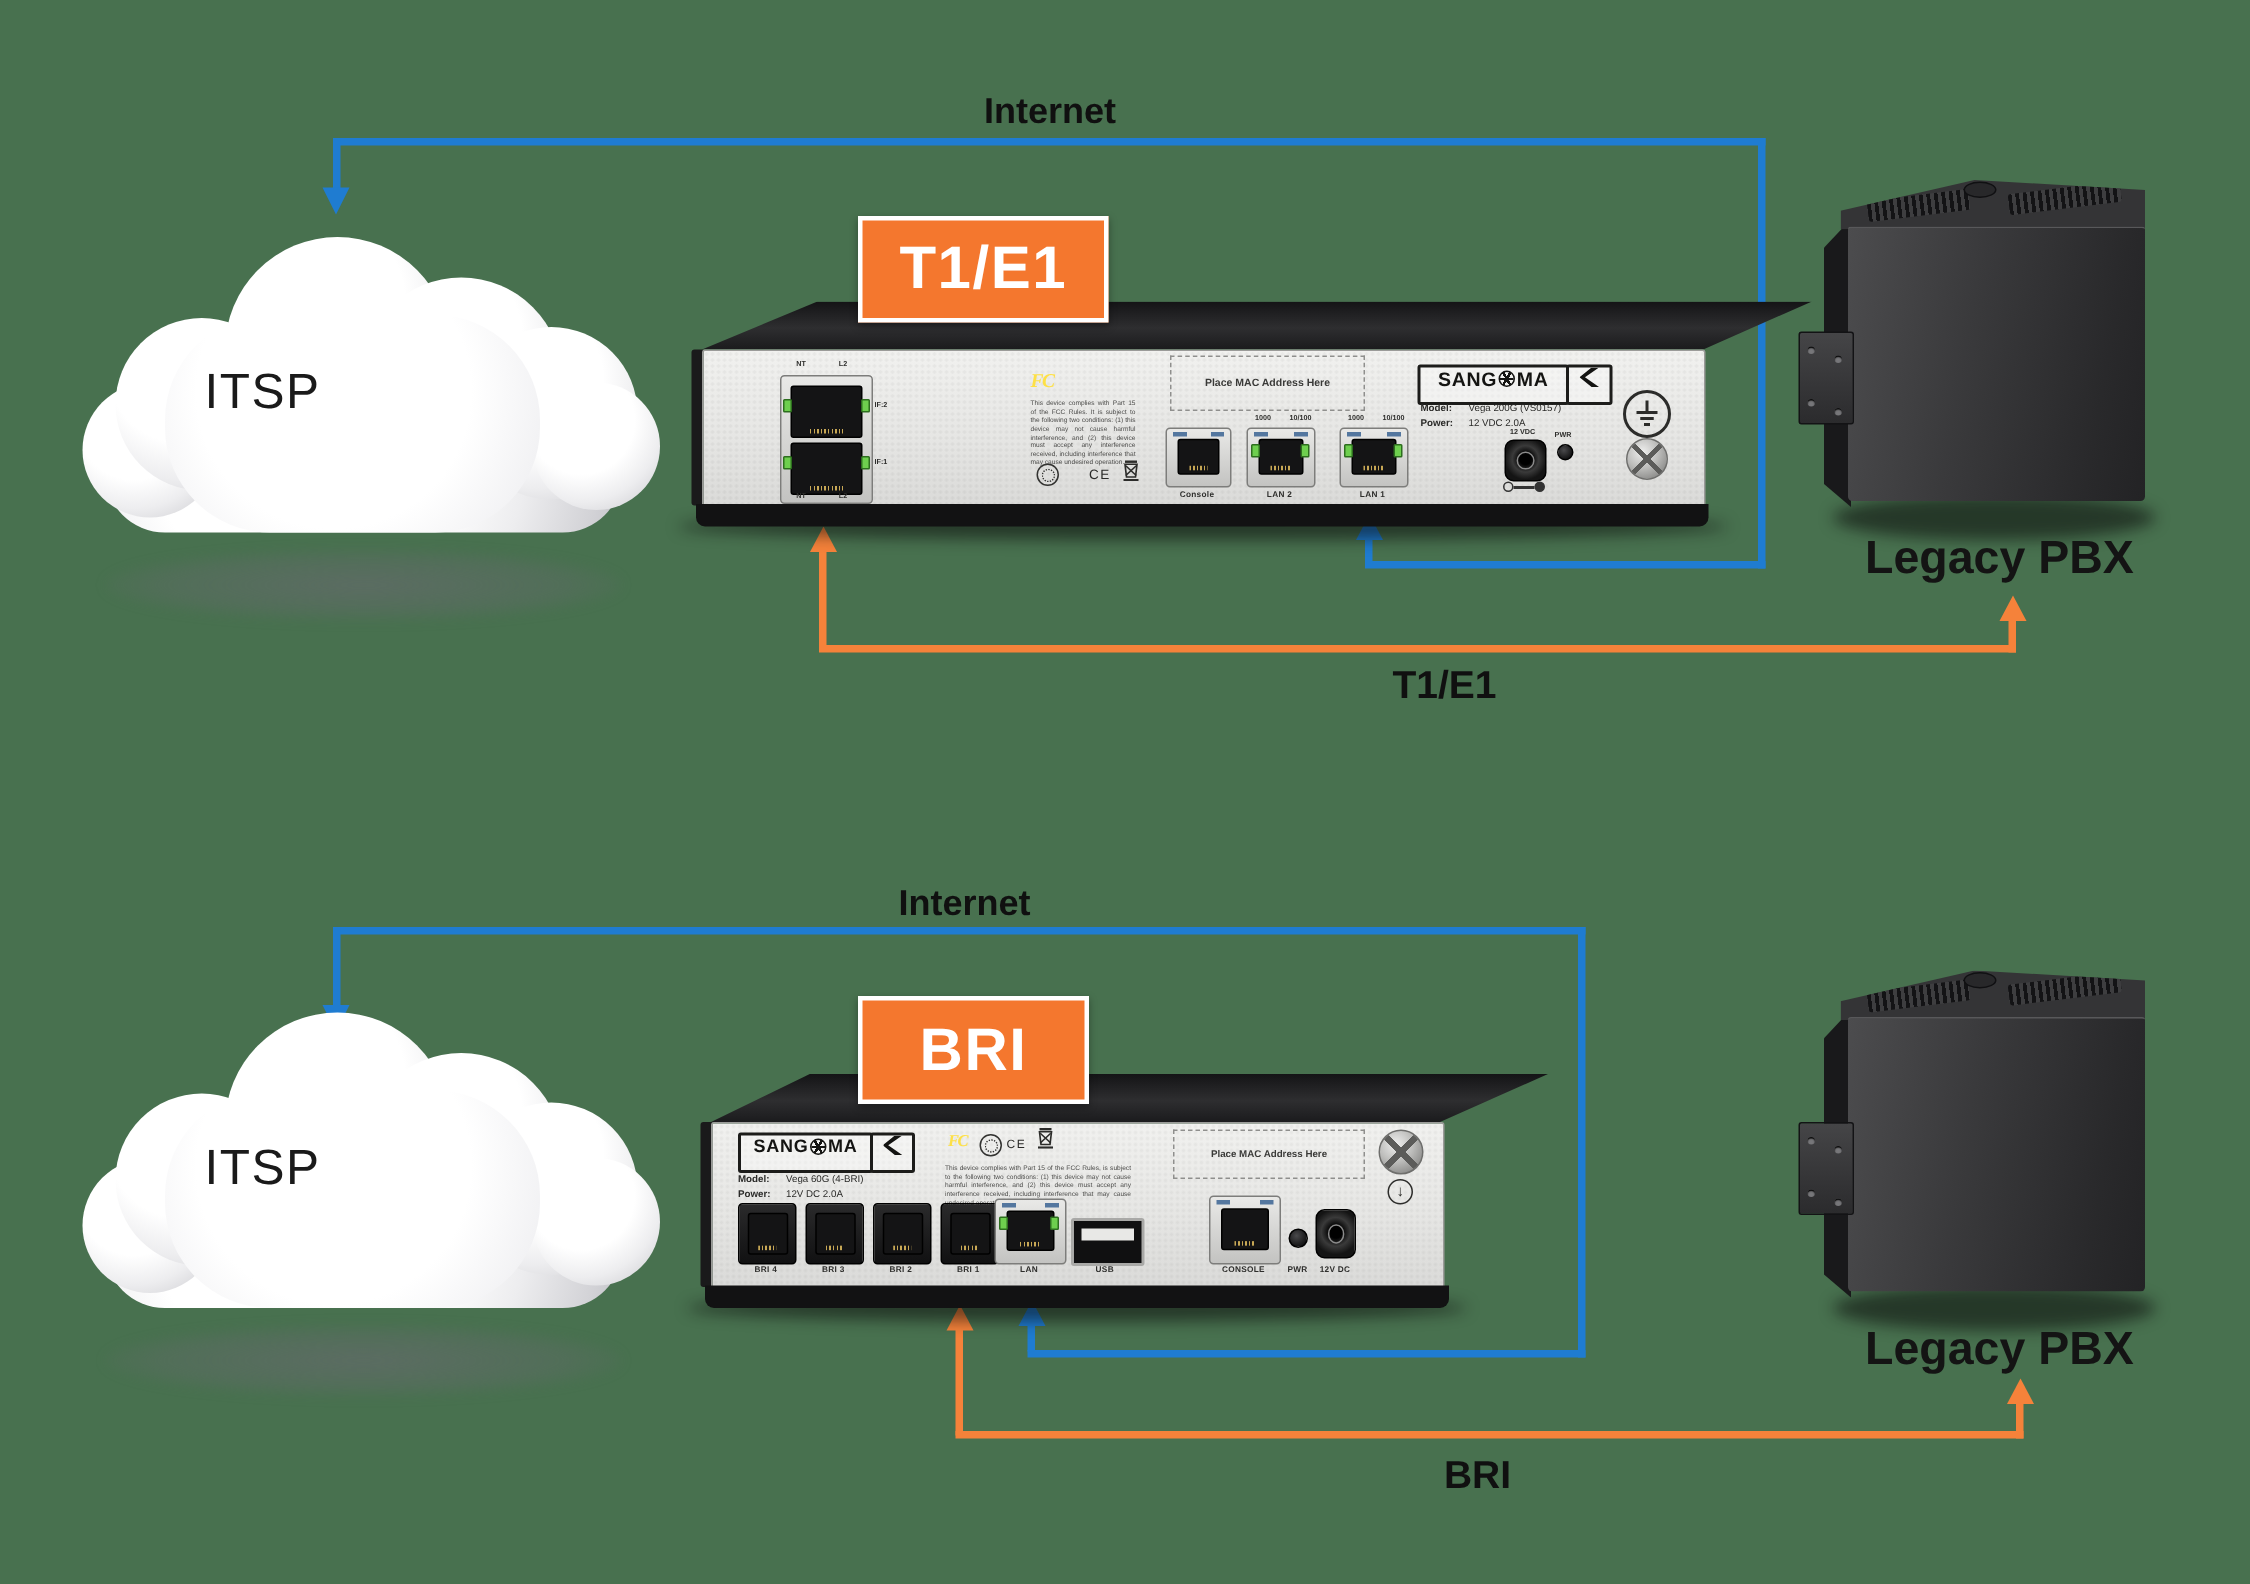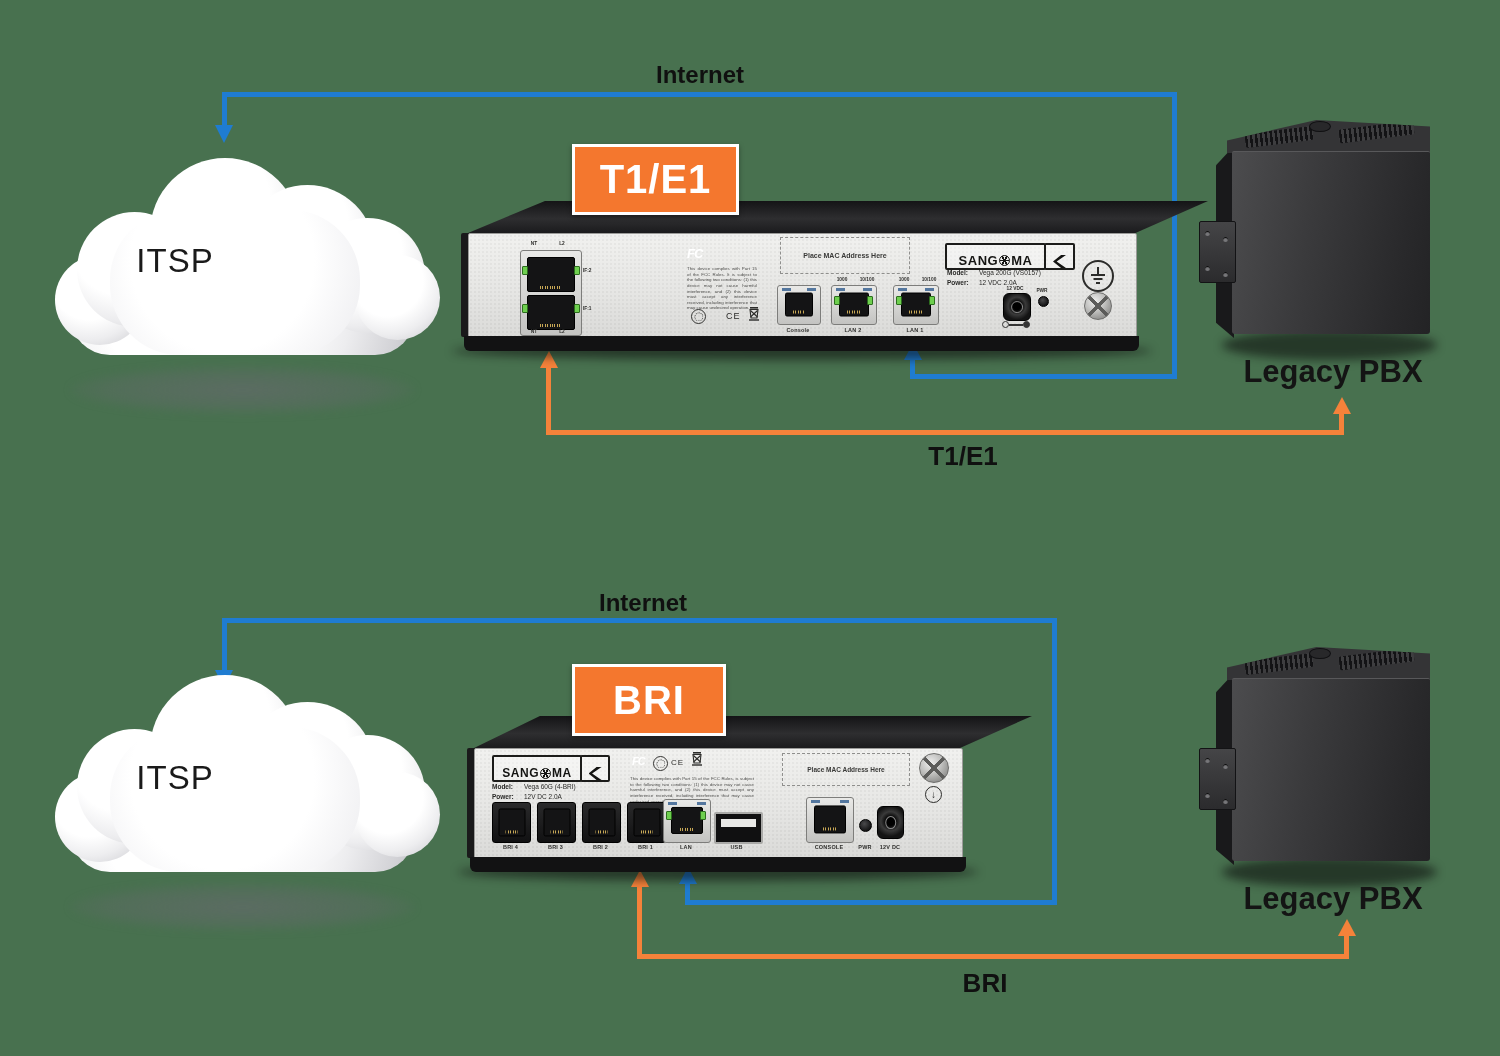--- a/index.html
+++ b/index.html
@@ -70,24 +70,24 @@
   .polarity::before,.polarity::after{content:"";position:absolute;top:0;width:5px;height:5px;border:1px solid #333;border-radius:50%;}
   .polarity::before{left:0;}
   .polarity::after{right:0;background:#333;}
   .polarity b{position:absolute;left:7px;right:7px;top:3px;height:1.5px;background:#333;}
 
   
   .microlabel{position:absolute;font-size:5.5px;color:#2e2e2c;font-weight:bold;text-align:center;letter-spacing:0.2px;}
   .nano{position:absolute;font-size:4.8px;color:#2e2e2c;font-weight:bold;text-align:center;}
   .fineprint{position:absolute;font-size:4.4px;line-height:1.28;color:#4e4e4c;text-align:justify;}
   .modelrow{position:absolute;font-size:6.5px;color:#2a2a28;font-weight:bold;}
-  .fcc{position:absolute;font-weight:bold;color:#ffffff;letter-spacing:-1px;font-family:Liberation Sans, sans-serif;font-style:italic;}
+  .fcc{position:absolute;font-weight:bold;color:#fde047;letter-spacing:-1px;font-family:Liberation Serif, serif;font-style:italic;}
   .cemark{position:absolute;font-weight:normal;color:#2a2a28;letter-spacing:1px;}
   .logobox{position:absolute;border:2px solid #1c1c1a;border-radius:2px;background:rgba(255,255,255,0.35);
-    display:flex;align-items:flex-end;justify-content:center;}
+    display:flex;align-items:flex-start;justify-content:center;}
   .brandtxt{font-weight:bold;font-size:13px;letter-spacing:0.5px;color:#141412;display:flex;align-items:center;gap:1px;}
   .logo-star{display:inline-block;width:11px;height:11px;border:1.7px solid #141412;border-radius:50%;box-sizing:border-box;
     background:linear-gradient(0deg, transparent 43%, #141412 43% 57%, transparent 57%),
                linear-gradient(60deg, transparent 43%, #141412 43% 57%, transparent 57%),
                linear-gradient(120deg, transparent 43%, #141412 43% 57%, transparent 57%);}
   .chevron{width:13px;height:13px;background:#141412;
     clip-path:polygon(100% 0, 28% 50%, 100% 100%, 62% 100%, 0 50%, 62% 0);}
   .macbox{position:absolute;border:1px dashed #8f8f8d;display:flex;align-items:center;justify-content:center;
     font-size:7px;font-weight:bold;color:#3a3a38;}
 

